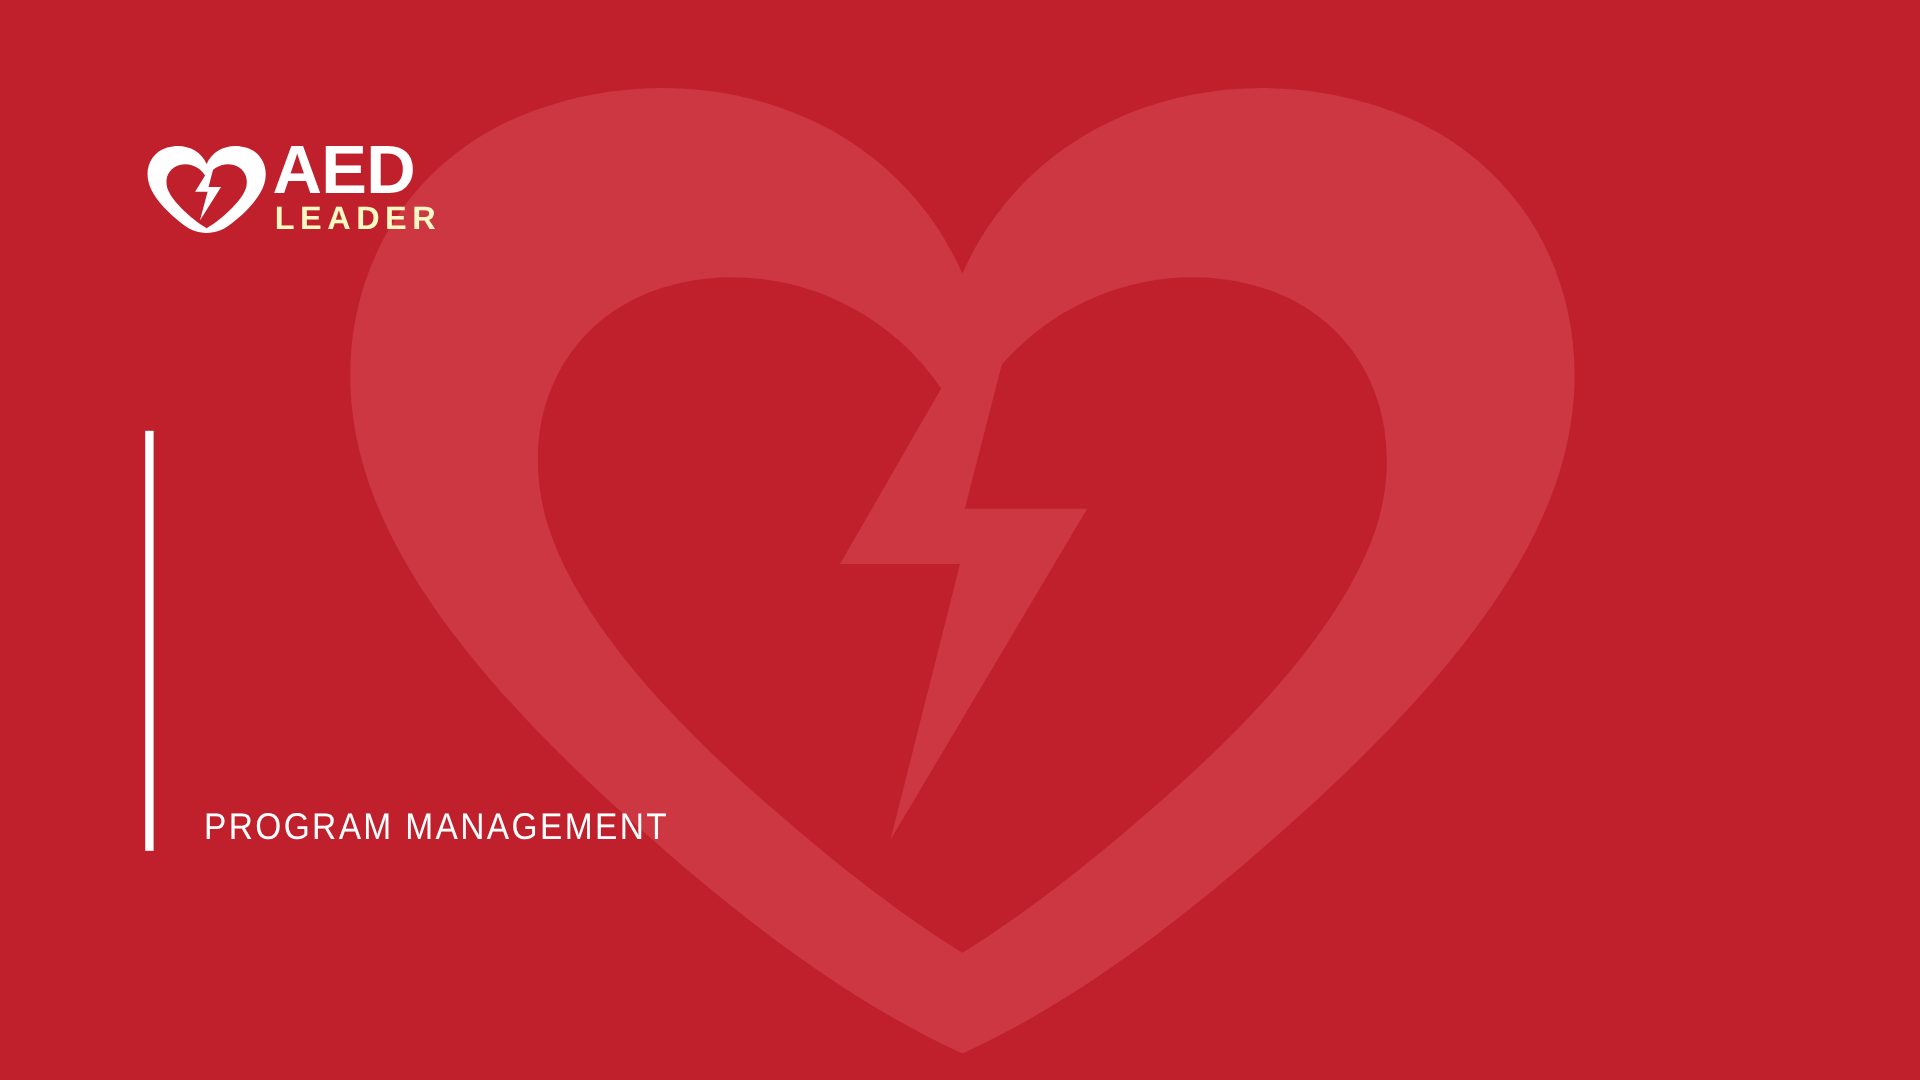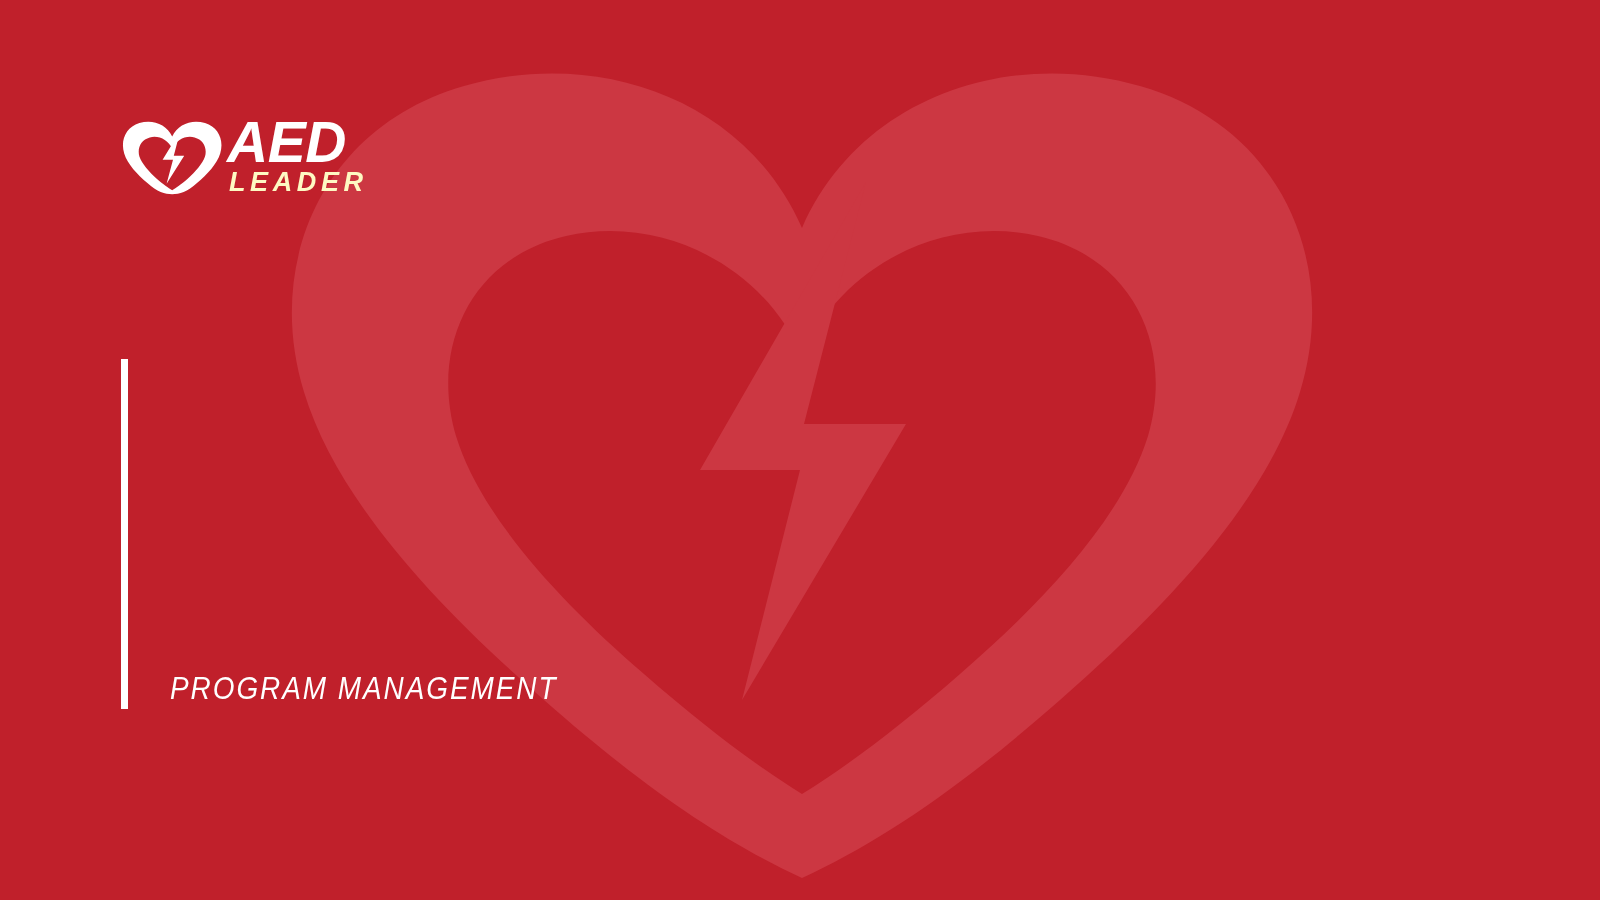--- a/index.html
+++ b/index.html
@@ -10,21 +10,20 @@
   }
   * { box-sizing: border-box; }
 
   .card {
     position: relative;
     width: 1600px;
     height: 900px;
     overflow: hidden;
     background: #c0202b;
     font-family: "Liberation Sans", "DejaVu Sans", sans-serif;
-    font-style: italic;
   }
 
   
   .watermark {
     position: absolute;
     left: 0;
     top: 0;
     width: 1600px;
     height: 900px;
     pointer-events: none;

